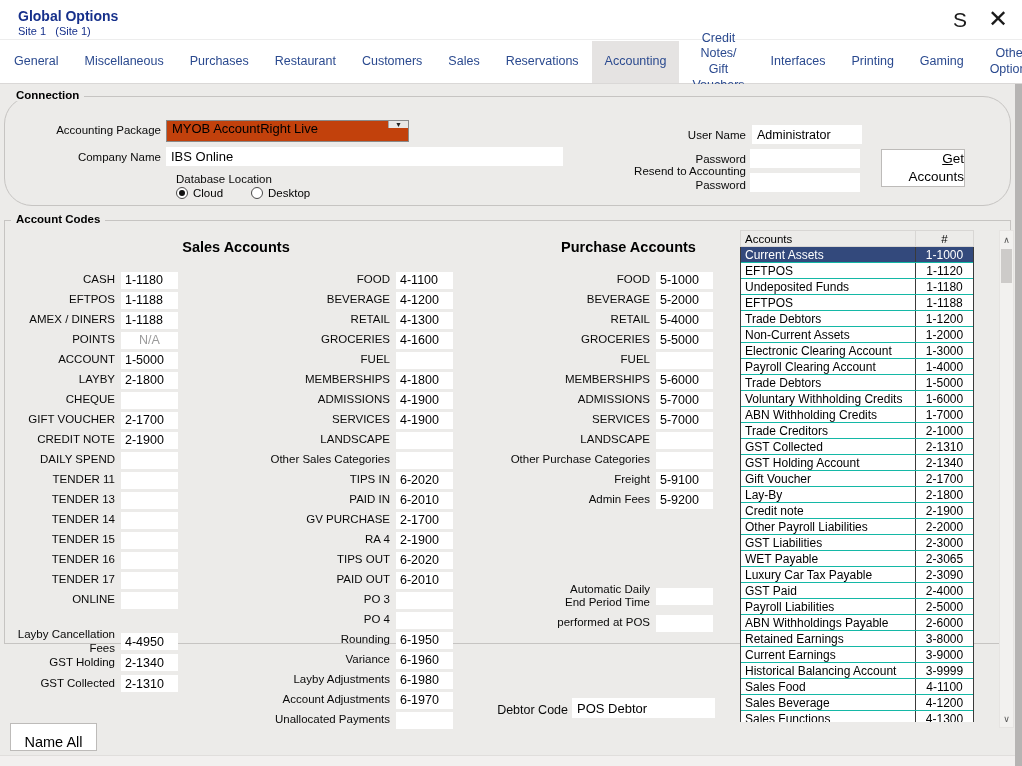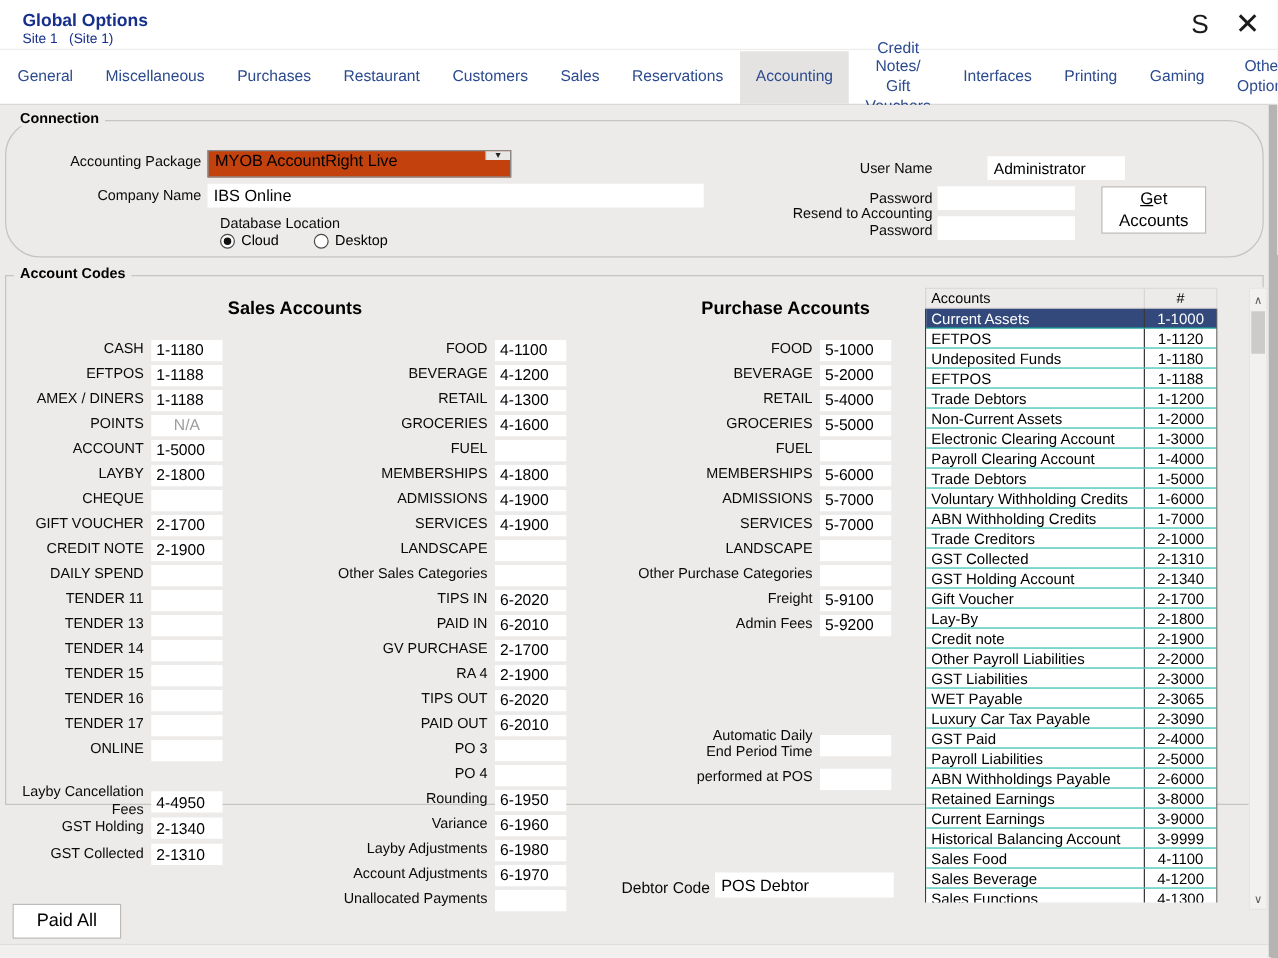--- a/index.html
+++ b/index.html
@@ -37,21 +37,21 @@
   
   .combo { position:absolute; left:161px; top:23px; width:243px; height:22px; background:#c2410c; border:1px solid #8a8a8a; display:flex; align-items:flex-start; cursor:default; }
   .combo-text { flex:1; font-size:13px; display:flex; align-items:center; padding:0 5px; overflow:hidden; }
   .combo-btn { width:20px; background:#e9e7e5; border-left:1px solid #a6a6a6; display:flex; align-items:center; justify-content:center; font-size:7px; color:#222; }
   
   .radio-row { position:absolute; left:171px; top:90px; display:flex; gap:28px; align-items:center; }
   .radio { display:flex; align-items:center; gap:5px; font-size:11.5px; cursor:default; }
   .rdot { width:12px; height:12px; border-radius:50%; border:1px solid #4a4a4a; background:#fff; position:relative; }
   .rdot.on::after { content:""; position:absolute; left:2px; top:2px; width:6px; height:6px; border-radius:50%; background:#111; }
   
-  .btn { background:#fff; border:1px solid #bdbbb9; color:#000; display:flex; align-items:center; justify-content:center; cursor:default; }
+  .btn { background:#fff; border:1px solid #bdbbb9; color:#000; display:flex; align-items:flex-end; justify-content:center; cursor:default; }
   .get-accounts { position:absolute; left:876px; top:52px; width:84px; height:38px; font-size:13.5px; flex-direction:column; line-height:1.3; }
   .ga-line1 { display:block; }
   .ga-line1::first-letter { text-decoration:underline; }
   .clear-all { position:absolute; left:10px; top:639px; width:87px; height:28px; font-size:14.5px; }
   
   .col-header { position:absolute; font-size:14.5px; font-weight:bold; text-align:center; }
   .col { position:absolute; display:flex; flex-direction:column; }
   .field-row { display:flex; align-items:center; height:20px; }
   .field-row.tall { height:32px; }
   .col-lower .field-row { height:21px; }
@@ -168,21 +168,21 @@
         <span class="rdot on"></span>
         <span>Cloud</span>
       </span>
       <span class="radio">
         <span class="rdot"></span>
         <span>Desktop</span>
       </span>
     </div>
 
     <span class="lbl r" style="left:600px;top:32px;width:141px;">User Name</span>
-    <div class="ibox" style="left:785px;top:28px;width:110px;height:19px;">Administrator</div>
+    <div class="ibox" style="left:747px;top:28px;width:110px;height:19px;">Administrator</div>
 
     <span class="lbl r" style="left:600px;top:56px;width:141px;">Password</span>
     <div class="ibox" style="left:745px;top:52px;width:110px;height:19px;"></div>
 
     <span class="lbl r two-line" style="left:556px;top:67px;width:185px;">Resend to Accounting
 Password</span>
     <div class="ibox" style="left:745px;top:76px;width:110px;height:19px;"></div>
 
     <div class="btn get-accounts">
       <span class="ga-line1">Get</span>
@@ -659,18 +659,18 @@
         </div>
       </div>
   </div>
 
   <div class="scrollbar">
     <span class="sb-arrow sb-up">∧</span>
     <span class="sb-thumb"></span>
     <span class="sb-arrow sb-down">∨</span>
   </div>
 
-  <div class="btn clear-all">Paid All</div>
+  <div class="btn clear-all">Name All</div>
 
   <div class="bottom-strip"></div>
 </div>
 
 <div class="right-edge"></div>
 
 </body></html>

